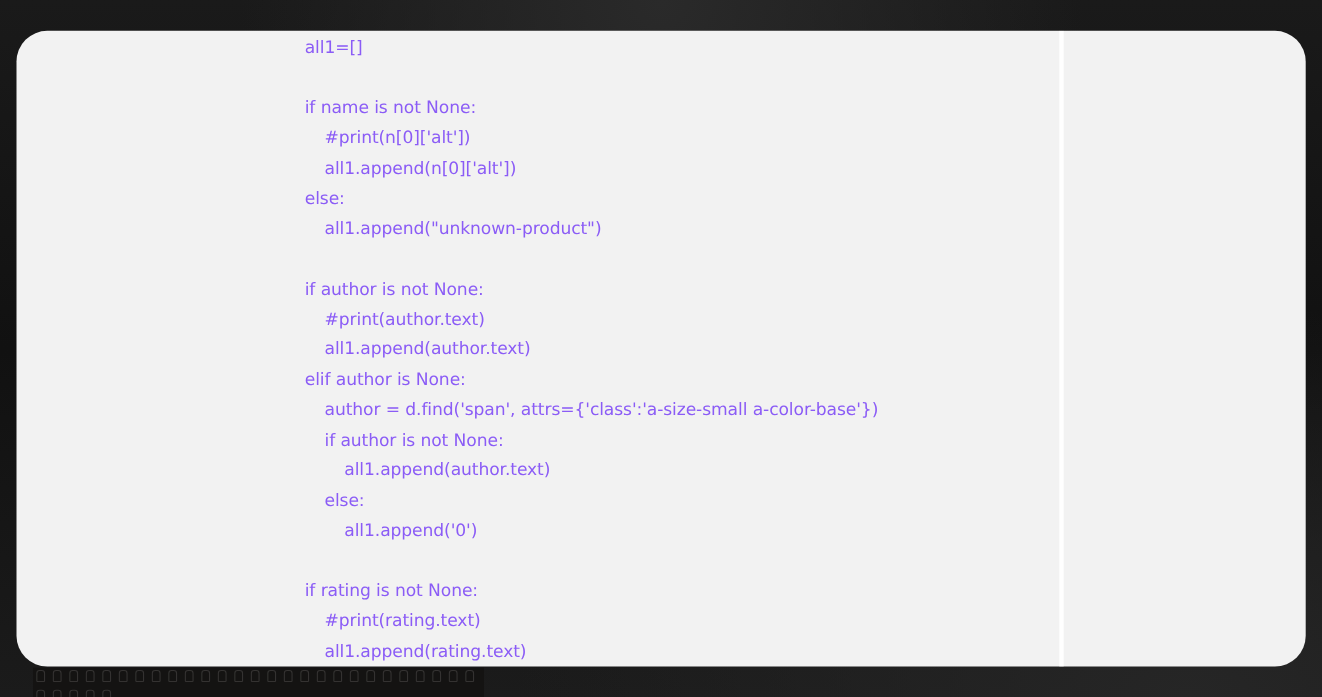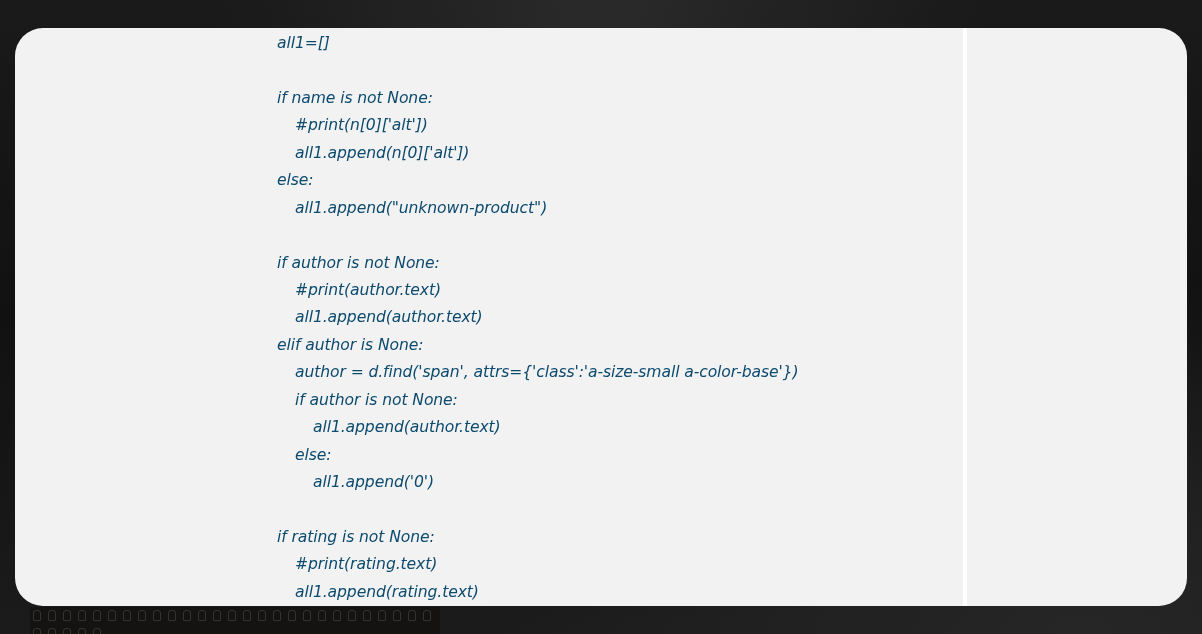--- a/index.html
+++ b/index.html
@@ -48,24 +48,23 @@
       width: 4px; height: 578px;
       background: #ffffff;
     }
     .code {
       position: absolute;
       left: 262px; top: 2px;
       margin: 0;
       font-family: "DejaVu Sans", sans-serif;
       font-size: 15.6px;
       line-height: 27.45px;
-      color: #0c4a6e;
+      color: #8b5cf6;
       white-space: pre;
       letter-spacing: -0.1px;
-      font-style: italic;
     }
     .line { display: block; height: 27.45px; }
     .indent-1 { padding-left: 18px; }
     .indent-2 { padding-left: 36px; }
   </style>
 </head>
 <body>
 
 <div class="backdrop"></div>
 <div class="notebook-rings" id="rings"><span></span><span></span><span></span><span></span><span></span><span></span><span></span><span></span><span></span><span></span><span></span><span></span><span></span><span></span><span></span><span></span><span></span><span></span><span></span><span></span><span></span><span></span><span></span><span></span><span></span><span></span><span></span><span></span><span></span><span></span><span></span><span></span></div>

